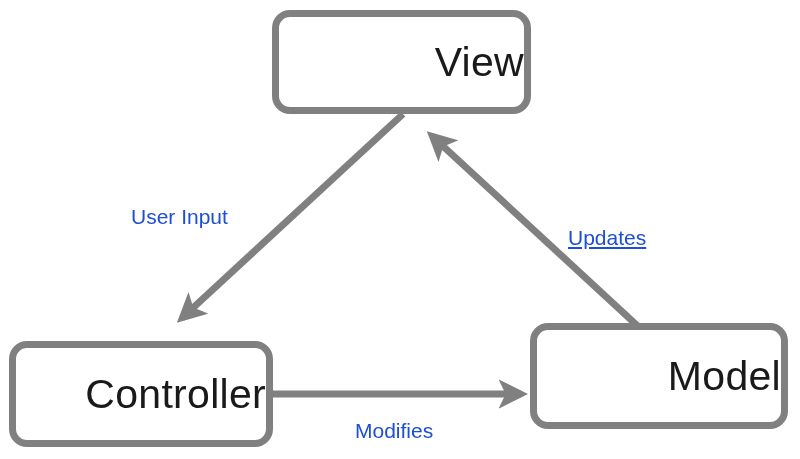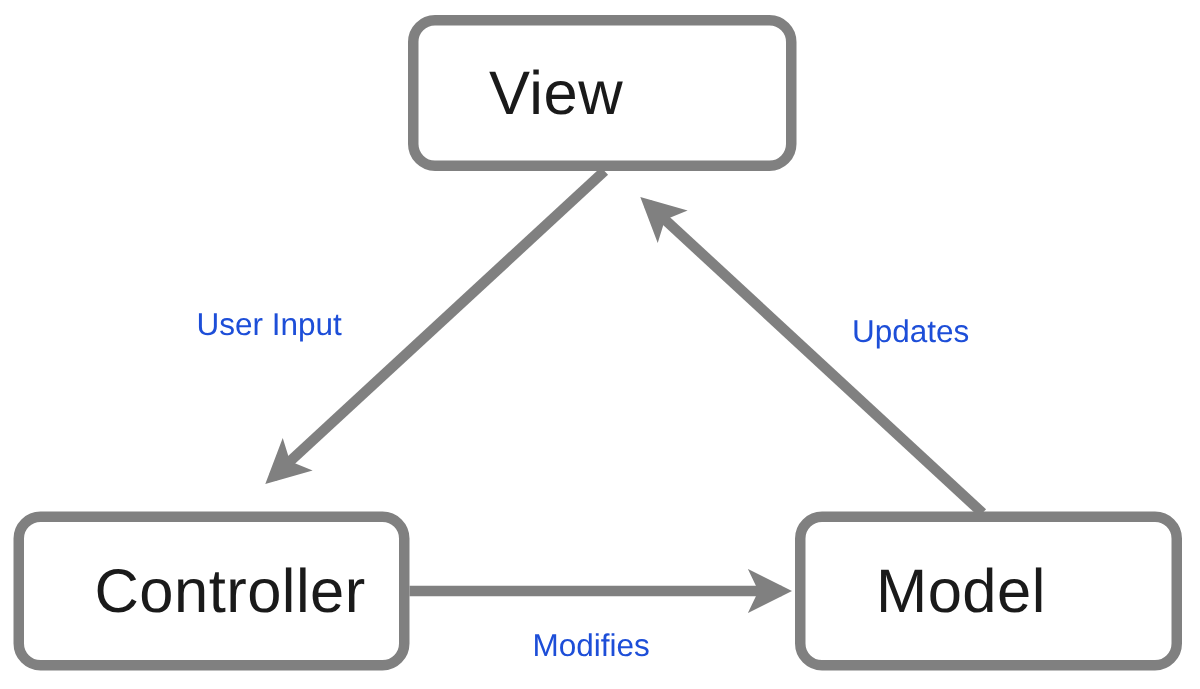--- a/index.html
+++ b/index.html
@@ -25,21 +25,21 @@
     height: 459px;
   }
   .node-box {
     position: absolute;
     box-sizing: border-box;
     border: 7px solid #808080;
     border-radius: 18px;
     background: #ffffff;
     display: flex;
     align-items: center;
-    justify-content: flex-start;
+    justify-content: flex-end;
     padding-left: 47px;
   }
   .node-label {
     color: #1a1a1a;
     font-size: 41px;
     font-weight: 400;
     letter-spacing: 0.3px;
     line-height: 1;
     white-space: nowrap;
   }
@@ -50,38 +50,39 @@
     height: 104px;
   }
   #node-controller {
     left: 9px;
     top: 341px;
     width: 264px;
     height: 106px;
   }
   #node-model {
     left: 530px;
-    top: 341px;
+    top: 323px;
     width: 258px;
     height: 106px;
   }
   .edge-label {
     position: absolute;
     color: #1d4ed8;
     font-size: 21px;
     line-height: 1;
     white-space: nowrap;
   }
   #label-user-input {
     left: 131px;
     top: 206px;
   }
   #label-updates {
     left: 568px;
-    top: 211px;
+    top: 227px;
+    text-decoration: underline;
   }
   #label-modifies {
     left: 338px;
     top: 420px;
     margin-left: 17px;
   }
 </style>
 </head>
 <body>
 

